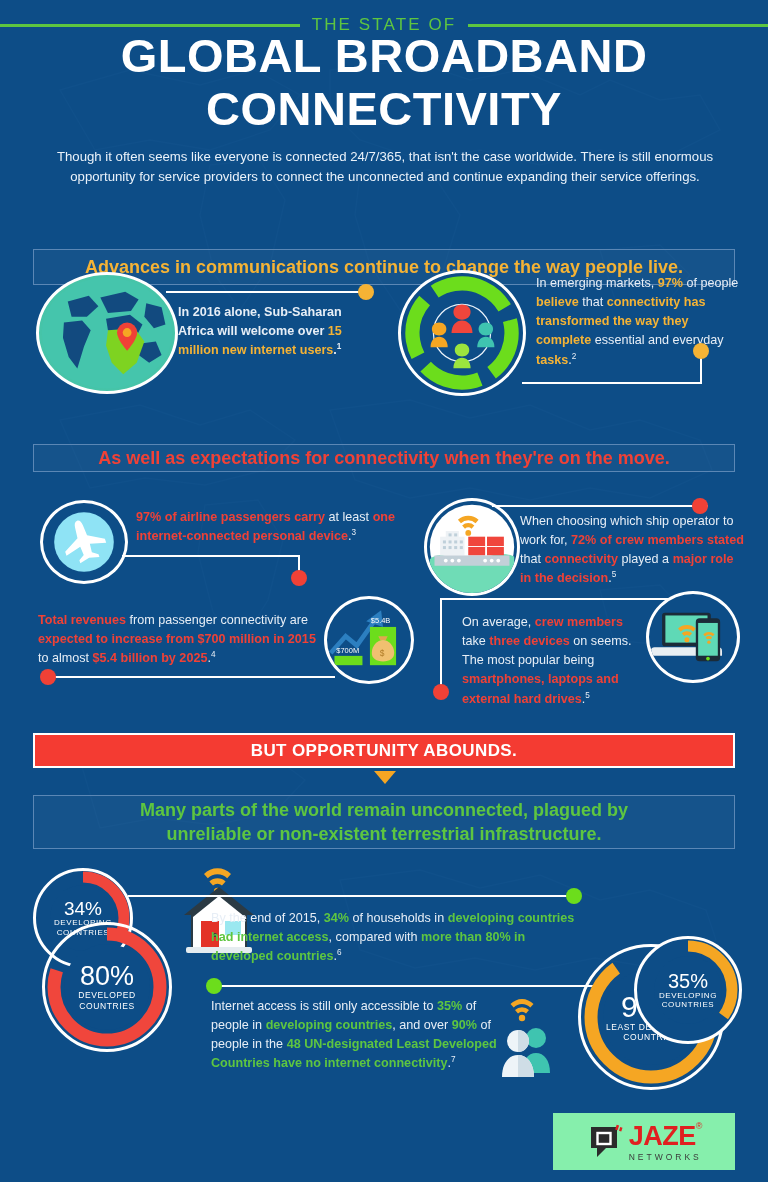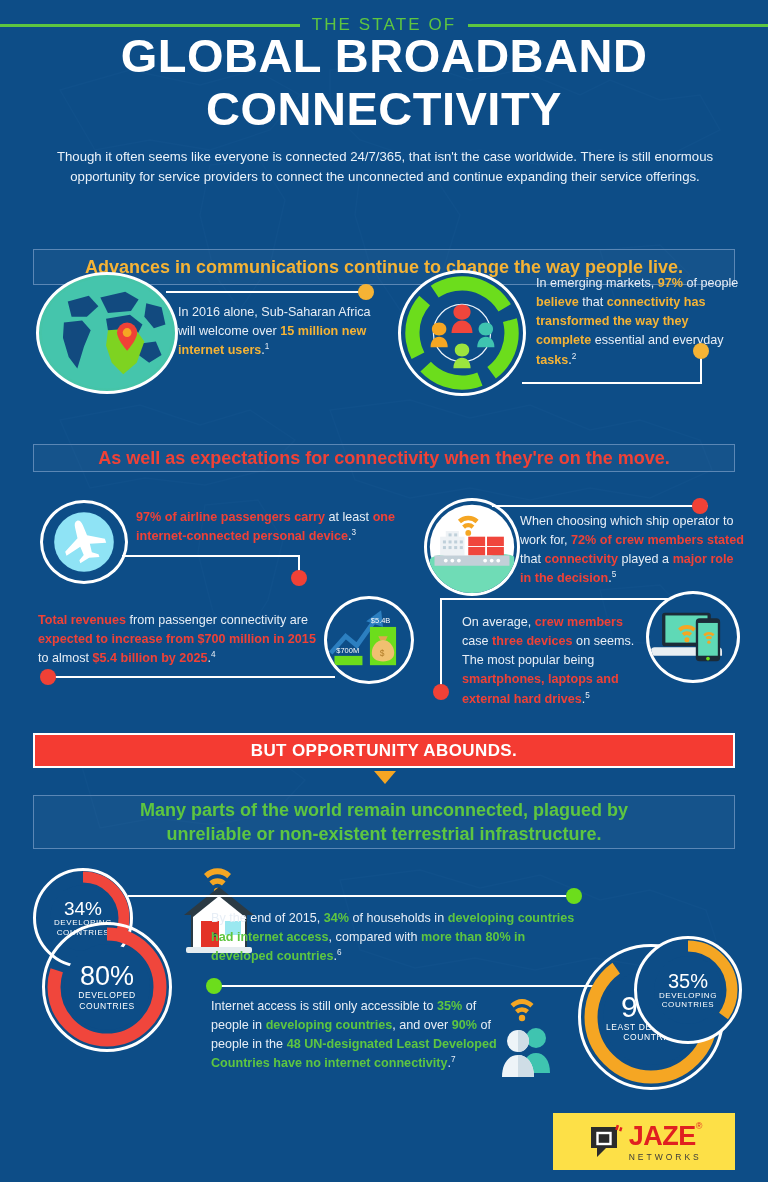--- a/index.html
+++ b/index.html
@@ -98,21 +98,21 @@
   .donut-hole {
     position: absolute; border-radius: 50%; background: #0d4d87;
     display: flex; flex-direction: column; align-items: center;
     justify-content: center; text-align: center; color: #fff;
   }
   .pct { font-weight: 300; line-height: 1; }
   .lbl { letter-spacing: .6px; line-height: 1.18; }
 
   .logo-box {
     position: absolute; left: 553px; top: 1113px; width: 182px; height: 57px;
-    background: #fde047; display: flex; align-items: center;
+    background: #86efac; display: flex; align-items: center;
     justify-content: center; gap: 3px;
   }
   .logo-text { color: #e02020; font-size: 27px; font-weight: bold; letter-spacing: -.5px; }
   .logo-sub { color: #3b3b3b; font-size: 8.5px; letter-spacing: 3px; }
   .logo-reg { color: #e02020; font-size: 9px; vertical-align: top; }
 </style>
 </head>
 <body>
 
 <div class="page">
@@ -170,21 +170,21 @@
       <path d="M92 56 a10 10 0 1 1 0.1 0 M92 56 l0 14" stroke="#f04136" stroke-width="0" fill="none"></path>
       <g>
         <path d="M92 50 a10.5 10.5 0 0 1 10.5 10.5 c0 7.5 -10.5 19 -10.5 19 s-10.5 -11.5 -10.5 -19 A10.5 10.5 0 0 1 92 50 Z" fill="#f04136"></path>
         <circle cx="92" cy="60.5" r="4.6" fill="#f5a623"></circle>
       </g>
     </svg>
   </div>
   <div class="connector" style="left:166px; top:291px; width:196px; height:2px;"></div>
   <div class="dot" style="left:358px; top:284px; width:16px; height:16px; background:#f5b335;"></div>
 
-  <div class="blurb" style="left:178px; top:303px; width:200px; font-size:12.6px;">
+  <div class="blurb" style="left:178px; top:303px; width:200px; font-size:12.6px;font-weight:bold;">
     <span>In 2016 alone, Sub-Saharan Africa will welcome over </span><b class="y">15 million new internet users</b><span>.</span><sup>1</sup>
   </div>
 
   <div class="circle-icon" style="left:398px; top:270px; width:128px; height:126px; border:3px solid #fff; background:#0d4d87;">
     <svg viewBox="0 0 128 126" width="128" height="126">
       <circle cx="64" cy="63" r="52" fill="none" stroke="#6cdd1c" stroke-width="15" stroke-dasharray="62 14" transform="rotate(-99 64 63)"></circle>
       <circle cx="64" cy="63" r="30" fill="none" stroke="#eaf2fa" stroke-width="1.3"></circle>
       <g>
         <path d="M64 33 c5.5 0 9 3.5 9 8 s-3.5 8 -9 8 c-5.5 0 -9 -3.5 -9 -8 s3.5 -8 9 -8z" fill="#f0463c"></path>
         <path d="M53 63 c0 -8 5 -13 11 -13 c6 0 11 5 11 13 z" fill="#f0463c"></path>
@@ -319,21 +319,21 @@
         <circle cx="7" cy="13.5" r="1.8"></circle>
       </g>
       <circle cx="63" cy="69" r="2" fill="#6cdd1c"></circle>
     </svg>
   </div>
   <div class="connector" style="left:440px; top:598px; width:230px; height:2px;"></div>
   <div class="connector" style="left:440px; top:598px; width:2px; height:90px;"></div>
   <div class="dot" style="left:433px; top:684px; width:16px; height:16px; background:#f04136;"></div>
 
   <div class="blurb" style="left:462px; top:613px; width:180px; font-size:12.6px;">
-    <span>On average, </span><b class="r">crew members</b><span> case </span><b class="r">three devices</b><span> on seems. The most popular being </span><b class="r">smartphones, laptops and external hard drives</b><span>.</span><sup>5</sup>
+    <span>On average, </span><b class="r">crew members</b><span> take </span><b class="r">three devices</b><span> on seems. The most popular being </span><b class="r">smartphones, laptops and external hard drives</b><span>.</span><sup>5</sup>
   </div>
 
   <div class="banner-red">
     <span>BUT OPPORTUNITY ABOUNDS.</span>
   </div>
   <div class="arrow-stem"></div>
   <div class="arrow-down"></div>
 
   <div class="banner-green">
     <div>

